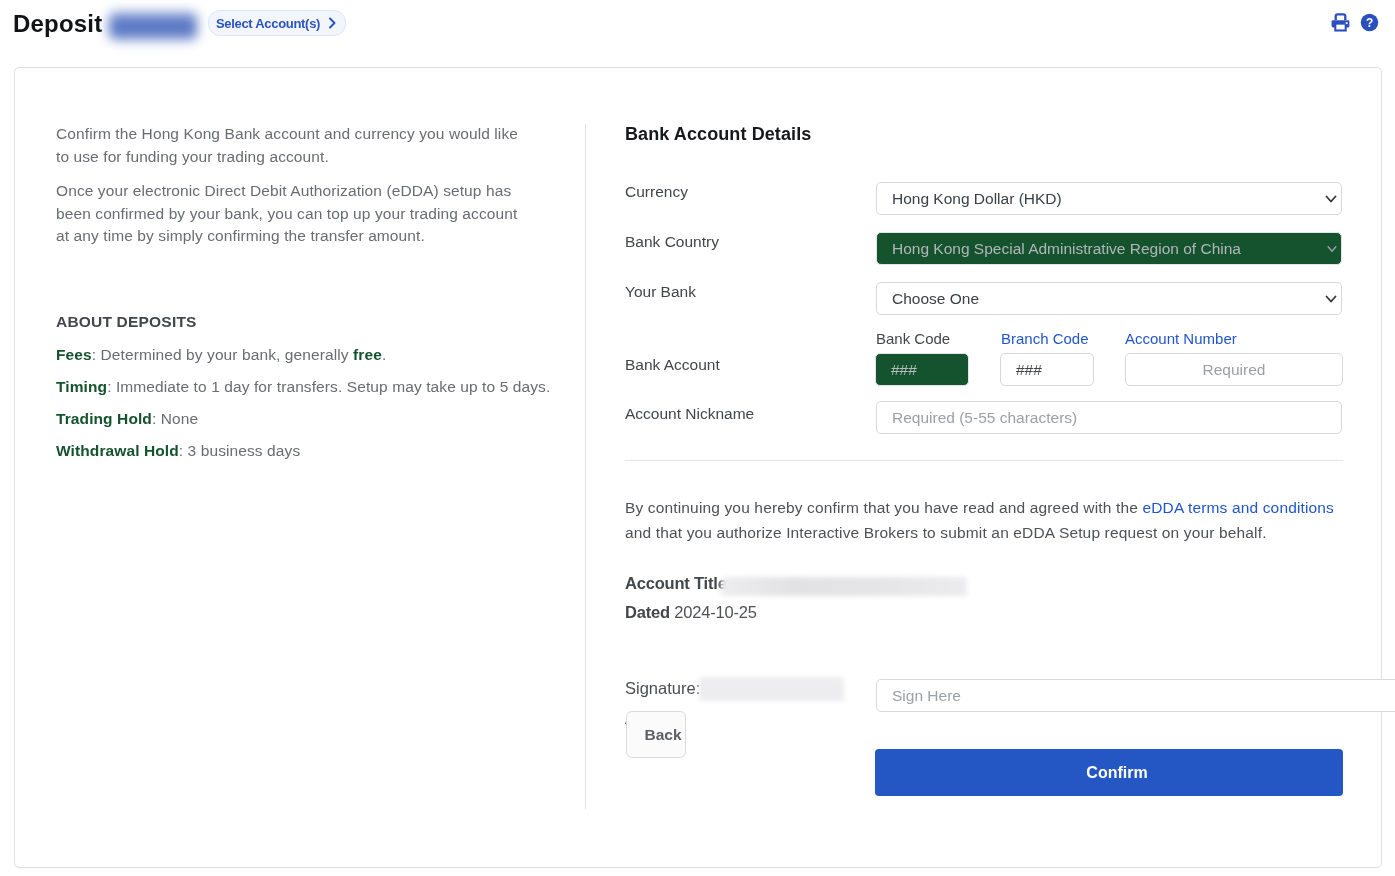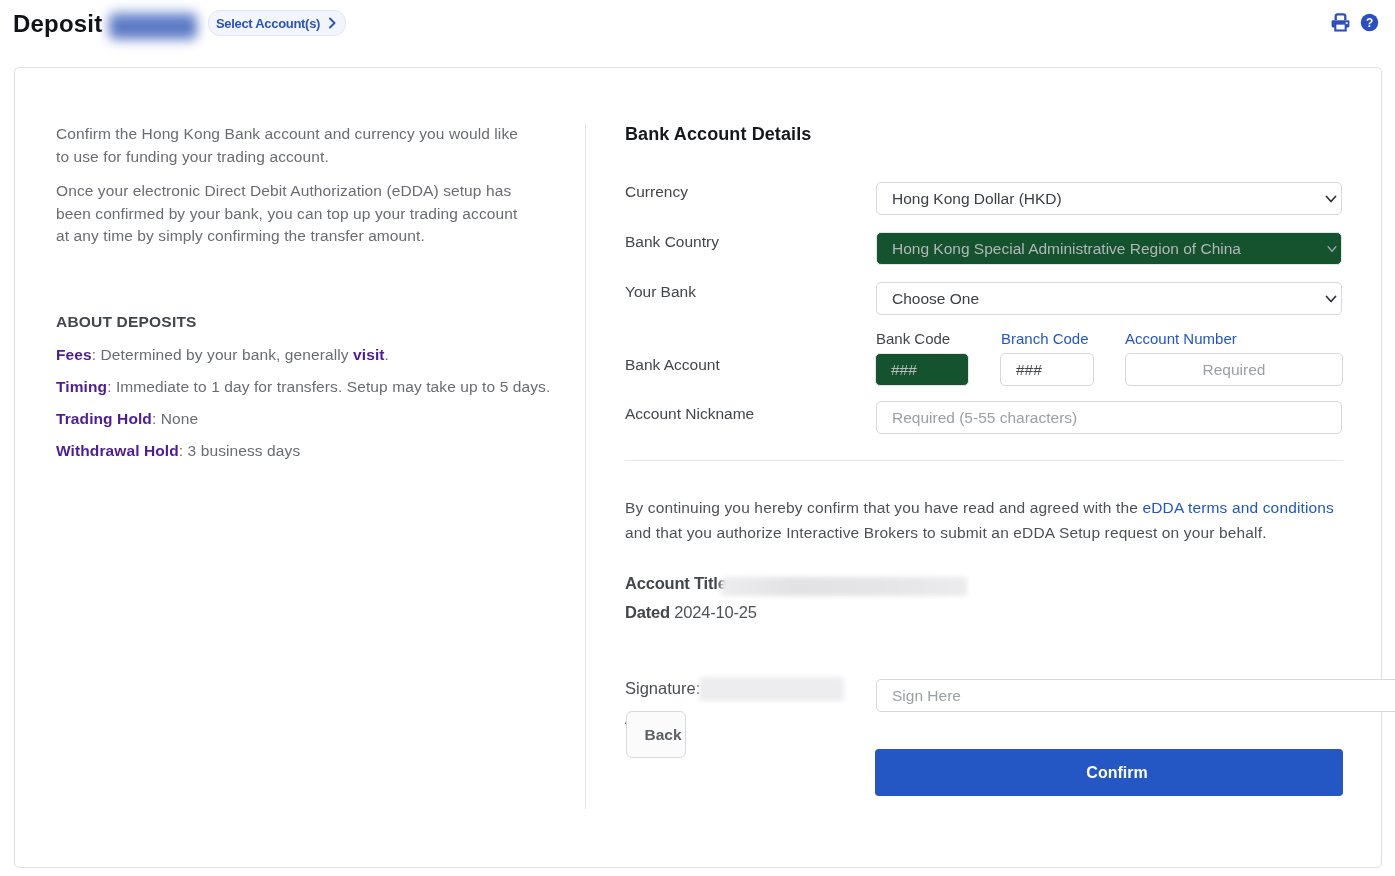--- a/index.html
+++ b/index.html
@@ -6,21 +6,21 @@
 html,body { width:1395px; height:876px; background:#fff; font-family:"Liberation Sans", sans-serif; overflow:hidden; }
 .topbar { position:relative; height:67px; }
 .title { position:absolute; left:13px; top:10px; font-size:24px; font-weight:bold; color:#111317; letter-spacing:0.2px; }
 .blurbox { position:absolute; left:109px; top:12px; width:88px; height:28px; border-radius:6px; background:linear-gradient(180deg,#8ba2d8 0%,#5a79c5 40%,#5473c2 65%,#7f97d2 100%); filter:blur(6px); }
 .selbtn { position:absolute; left:208px; top:10px; width:138px; height:26px; border-radius:12px; background:#f2f6fc; border:1px solid #dfe6f4; display:flex; align-items:center; justify-content:center; gap:6px; font-size:13px; font-weight:bold; letter-spacing:-0.3px; color:#2b53c2; }
 .topicons { position:absolute; right:16px; top:13px; display:flex; gap:10px; align-items:center; }
 .card { position:relative; margin-left:14px; width:1368px; height:801px; background:#fff; border:1px solid #dddfe2; border-radius:5px; }
 .vdiv { position:absolute; left:570px; top:56px; width:1px; height:685px; background:#e2e3e6; }
 
 .lc { position:absolute; left:41px; width:540px; color:#696c71; font-size:15.5px; line-height:22.5px; letter-spacing:0.1px; }
-.lc b { color:#4c1d95; }
+.lc b { color:#14532d; }
 .abouthead { position:absolute; left:41px; font-size:15.5px; font-weight:bold; color:#43474c; letter-spacing:0.2px; }
 a.lnk { color:#2156c9; text-decoration:none; }
 
 .rc { position:absolute; left:610px; white-space:nowrap; }
 .h3 { font-size:18px; font-weight:bold; color:#16181b; letter-spacing:0.1px; }
 .flabel { font-size:15.5px; color:#42464b; line-height:18px; }
 .sel, .inp { position:absolute; background:#fff; border:1px solid #d6d8db; border-radius:5px; height:33px; display:flex; align-items:center; padding:0 15px; font-size:15.5px; color:#3c4045; }
 .sel.dis { background:#14532d; border-color:#e4e5e7; color:#b2b6bb; }
 .ph { color:#9ba0a7; }
 .chev { position:absolute; right:3px; top:50%; transform:translateY(-50%); }
@@ -56,21 +56,21 @@
         <text x="12" y="17.2" text-anchor="middle" font-family="Liberation Sans" font-size="15" font-weight="bold" fill="#fff">?</text>
       </svg>
   </div>
 </div>
 <div class="card">
   <div class="vdiv"></div>
 
   <div class="lc" style="top:112px;">Once your electronic Direct Debit Authorization (eDDA) setup has<br>been confirmed by your bank, you can top up your trading account<br>at any time by simply confirming the transfer amount.</div>
   <div class="lc" style="top:55px;">Confirm the Hong Kong Bank account and currency you would like<br>to use for funding your trading account.</div>
   <div class="abouthead" style="top:245px;">ABOUT DEPOSITS</div>
-  <div class="lc" style="top:276px;"><b>Fees</b>: Determined by your bank, generally <b>visit</b>.</div>
+  <div class="lc" style="top:276px;"><b>Fees</b>: Determined by your bank, generally <b>free</b>.</div>
   <div class="lc" style="top:308px;"><b>Timing</b>: Immediate to 1 day for transfers. Setup may take up to 5 days.</div>
   <div class="lc" style="top:340px;"><b>Trading Hold</b>: None</div>
   <div class="lc" style="top:372px;"><b>Withdrawal Hold</b>: 3 business days</div>
 
   <div class="rc h3" style="top:56px;">Bank Account Details</div>
 
   <div class="rc flabel" style="top:115px;">Currency</div>
   <div class="rc sel" style="top:114px; left:861px; width:466px;">Hong Kong Dollar (HKD)
     <svg class="chev" width="14" height="14" viewBox="0 0 14 14">
         <path d="M2.5 4.5 L7 9.5 L11.5 4.5" fill="none" stroke="#33373c" stroke-width="1.8" stroke-linecap="round" stroke-linejoin="round"></path>

